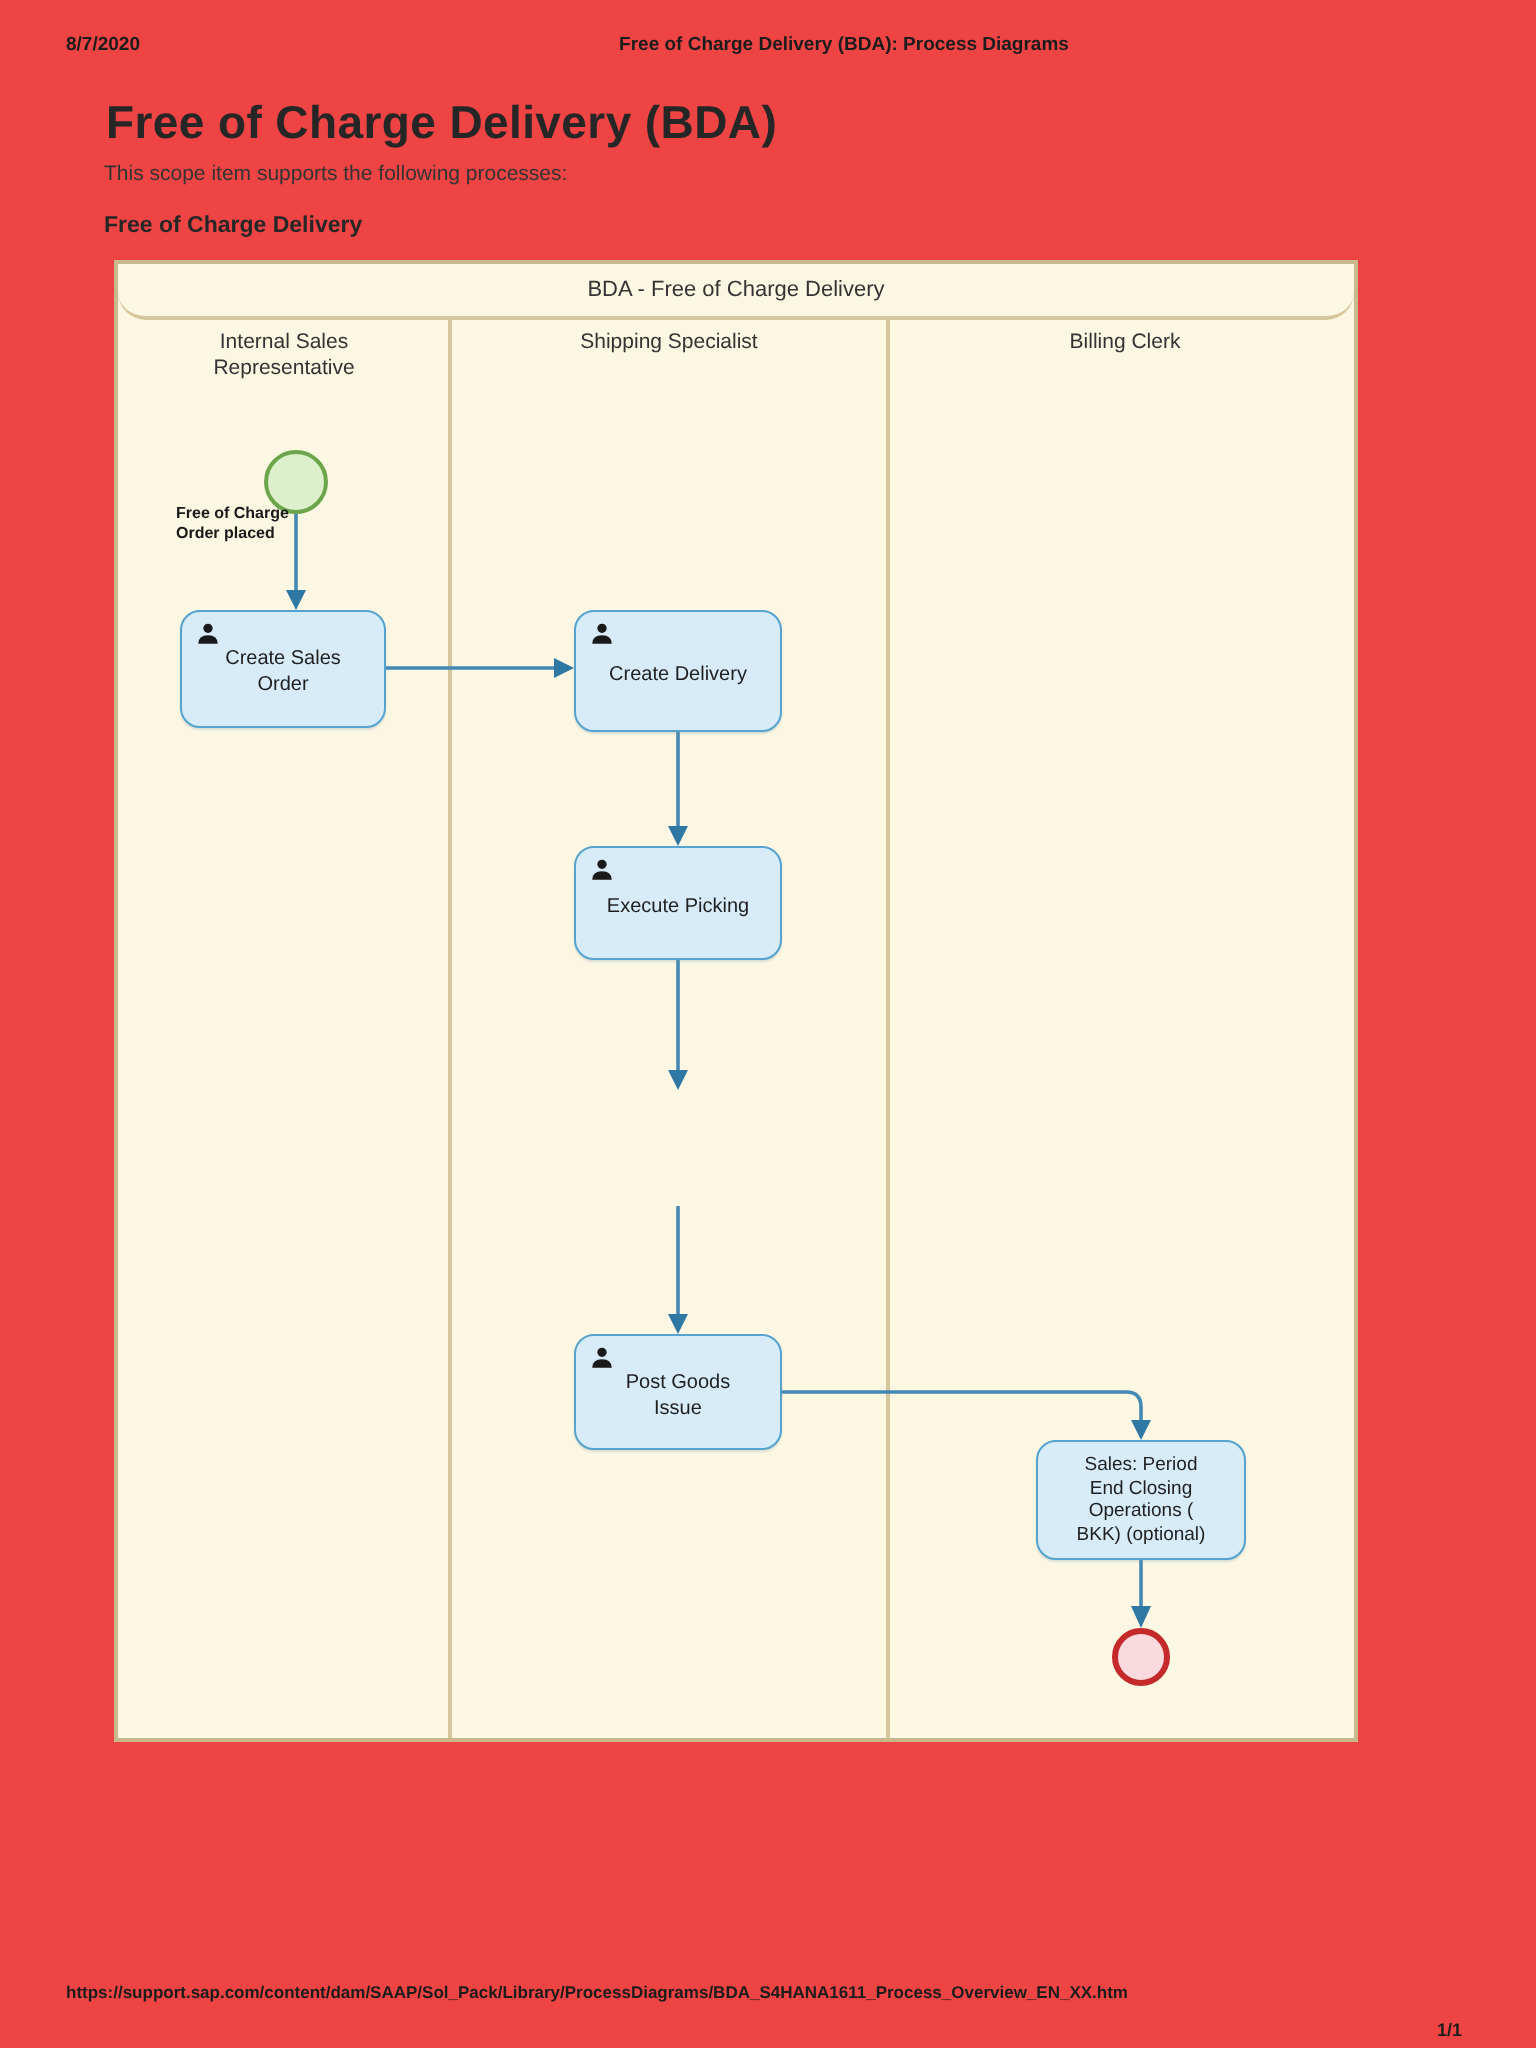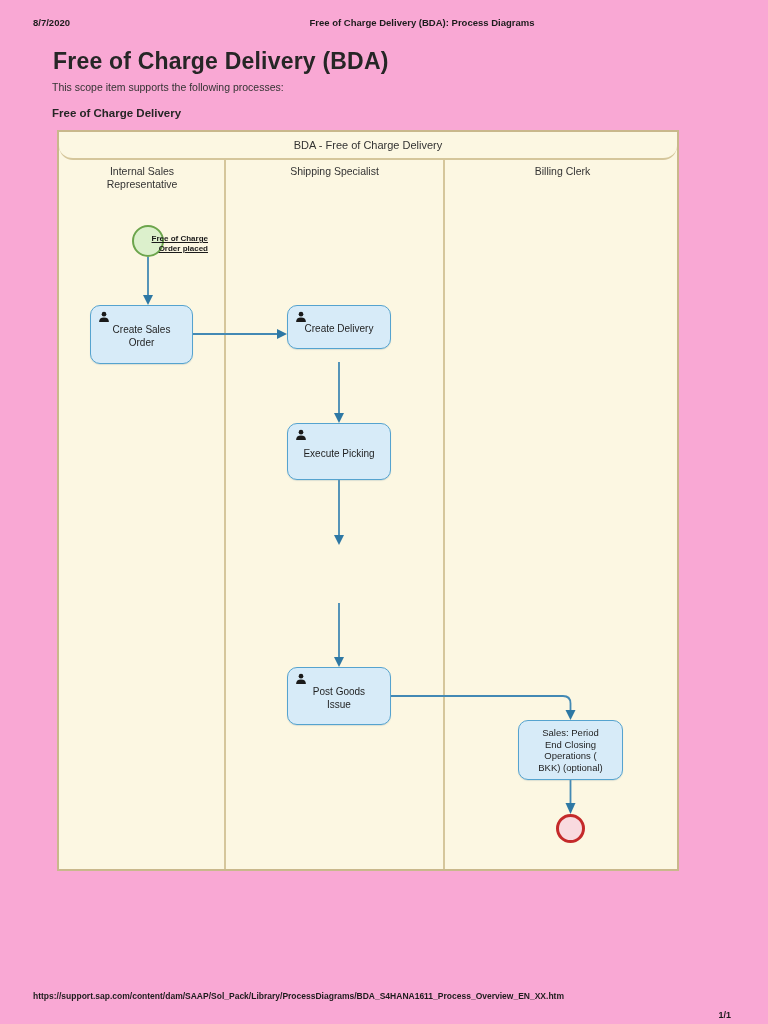--- a/index.html
+++ b/index.html
@@ -1,20 +1,20 @@
 <!DOCTYPE html>
 <html><head>
 <meta charset="utf-8">
 <style>
   * { margin: 0; padding: 0; box-sizing: border-box; }
   html, body { background: #e8e8e8; }
   .page {
     position: relative;
     width: 768px; height: 1024px;
-    background: #f9a8d4;
+    background: #ef4444;
     font-family: "Liberation Sans", "DejaVu Sans", sans-serif;
     color: #222;
     overflow: hidden;
   }
   .hdr-date {
     position: absolute; left: 33px; top: 17px;
     font-size: 9.5px; font-weight: 600; color: #1c1c1c;
   }
   .hdr-title {
     position: absolute; left: 422px; top: 17px;
@@ -79,42 +79,42 @@
     background: #D7EBF8;
     border: 1.5px solid #55A3CF;
     border-radius: 10px;
     display: flex; align-items: center; justify-content: center;
     text-align: center;
     font-size: 10px; line-height: 13px; color: #1f1f1f;
     white-space: pre-line;
     box-shadow: 0 1px 1px rgba(120,150,170,0.25);
   }
   .t-cso { left: 31px;  top: 173px; width: 103px; height: 59px; }
-  .t-cd  { left: 228px; top: 173px; width: 104px; height: 44px; }
+  .t-cd  { left: 228px; top: 173px; width: 104px; height: 61px; }
   .t-ep  { left: 228px; top: 291px; width: 104px; height: 57px; }
   .t-cb  { left: 228px; top: 413px; width: 104px; height: 58px; }
   .t-pgi { left: 228px; top: 535px; width: 104px; height: 58px; }
   .t-spe { left: 459px; top: 588px; width: 105px; height: 60px;
            font-size: 9.5px; line-height: 11.5px; }
   .person {
     position: absolute; left: 7px; top: 5px;
     width: 12px; height: 12px; fill: #1a1a1a;
   }
   .tlabel { display: inline-block; padding-top: 3px; }
   .t-spe .tlabel { padding-top: 0; text-align: center; }
 
   .start-event {
     position: absolute; left: 73px; top: 93px; z-index: 2;
     width: 32px; height: 32px; border-radius: 50%;
     background: #DCF0CC; border: 2px solid #6CA54C;
   }
   .start-label {
-    position: absolute; left: 29px; top: 102px; width: 120px; z-index: 3;
-    text-align: right; font-size: 8px; font-weight: 700;
-    line-height: 9.5px; color: #1a1a1a; white-space: pre-line; text-decoration: underline;
+    position: absolute; left: 29px; top: 120px; width: 120px; z-index: 3;
+    text-align: left; font-size: 8px; font-weight: 700;
+    line-height: 9.5px; color: #1a1a1a; white-space: pre-line;
   }
   .end-event {
     position: absolute; left: 497px; top: 682px; z-index: 2;
     width: 29px; height: 29px; border-radius: 50%;
     background: #F9DADF; border: 3px solid #C42A2A;
   }
 
   
   .ftr-url {
     position: absolute; left: 33px; top: 991px;

